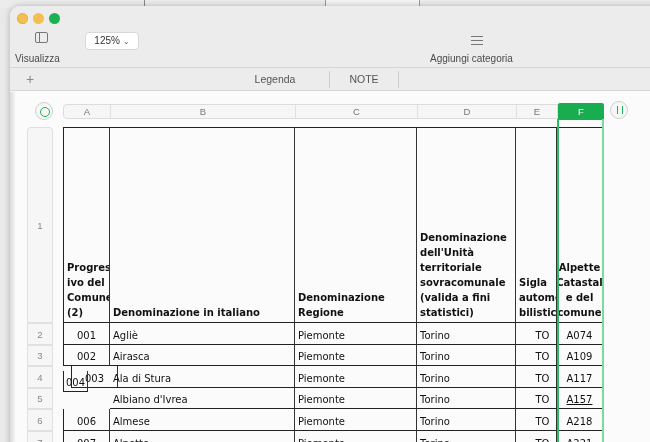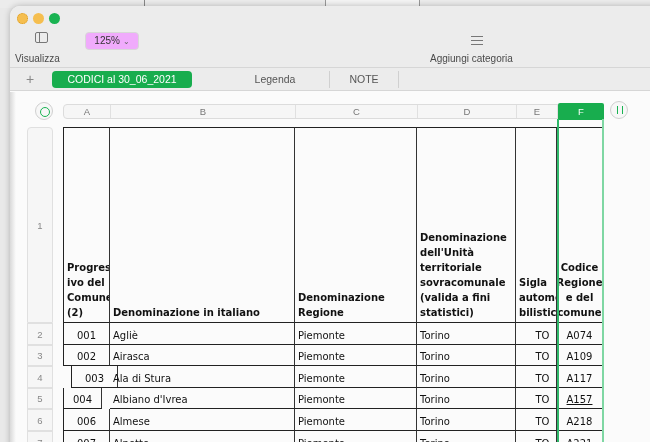--- a/index.html
+++ b/index.html
@@ -34,21 +34,21 @@
   .t-max { background: #19b352; }
 
   .tb-item { position: absolute; text-align: center; color: #4a4a4a; font-size: 10px; }
   .tb-visualizza { left: 5px; top: 28px; width: 50px; }
   .tb-visualizza .ico { position: absolute; left: 20px; top: -2px; width: 13px; height: 11px; border: 1px solid #777; border-radius: 2px; }
   .tb-visualizza .ico::after { content: ""; position: absolute; left: 3px; top: 0; width: 1px; height: 9px; background: #777; }
   .tb-visualizza .lbl { position: absolute; left: 0; top: 19px; width: 60px; text-align: left; }
 
   .zoom-box {
     position: absolute; left: 75px; top: 26px; width: 54px; height: 18px;
-    border: 1px solid #d8d8d8; border-radius: 4px; background: #f0abfc;
+    border: 1px solid #d8d8d8; border-radius: 4px; background: #ffffff;
     font-size: 10px; color: #333; line-height: 16px; text-align: center;
   }
   .zoom-box .chev { font-size: 8px; color: #666; margin-left: 3px; }
   .tb-ridim { left: 70px; top: 47px; width: 80px; text-align: left; margin-top: 28px; }
 
   .tb-aggiungi { left: 420px; top: 47px; width: 100px; text-align: left; }
   .list-ico { position: absolute; left: 461px; top: 30px; width: 12px; height: 9px; }
   .list-ico i { position: absolute; left: 0; height: 1px; width: 12px; background: #777; }
   .list-ico i:nth-child(1) { top: 0; }
   .list-ico i:nth-child(2) { top: 4px; }
@@ -150,21 +150,20 @@
     <div class="list-ico">
         <i></i>
         <i></i>
         <i></i>
       </div>
     <div class="tb-item tb-aggiungi">Aggiungi categoria</div>
   </div>
 
   <div class="tabbar">
     <div class="tab-add">+</div>
-    <div class="tab active">CODICI al 30_06_2021</div>
     <div class="tab legenda">Legenda</div>
     <div class="tab note">NOTE</div>
   </div>
 
   <div class="sheet">
     <div class="scroll-shadow"></div>
     <div class="select-all"></div>
 
     <div class="col-headers">
       <div class="col-h" style="left:0;width:47px;">A</div>
@@ -186,21 +185,21 @@
       <div class="row-h" style="top:304px;height:22px;">7</div>
     </div>
 
     <div class="grid">
 
       <div class="cell hdr first-col top-row" style="left:0;top:0;width:47px;height:196px;">Progress ivo del Comune (2)</div>
       <div class="cell hdr top-row" style="left:47px;top:0;width:185px;height:196px;">Denominazione in italiano</div>
       <div class="cell hdr top-row" style="left:232px;top:0;width:122px;height:196px;">Denominazione Regione</div>
       <div class="cell hdr top-row" style="left:354px;top:0;width:99px;height:196px;">Denominazione dell'Unità territoriale sovracomunale (valida a fini statistici)</div>
       <div class="cell hdr top-row" style="left:453px;top:0;width:41px;height:196px;">Sigla automo bilistica</div>
-      <div class="cell hdr top-row center" style="left:494px;top:0;width:46px;height:196px;">Codice Regione e del comune</div>
+      <div class="cell hdr top-row center" style="left:494px;top:0;width:46px;height:196px;">Alpette Catastal e del comune</div>
 
       <div class="cell first-col center" style="left:0;top:196px;width:47px;height:22px;">001</div>
       <div class="cell" style="left:47px;top:196px;width:185px;height:22px;">Agliè</div>
       <div class="cell" style="left:232px;top:196px;width:122px;height:22px;">Piemonte</div>
       <div class="cell" style="left:354px;top:196px;width:99px;height:22px;">Torino</div>
       <div class="cell center" style="left:453px;top:196px;width:41px;height:22px;padding-left:16px;">TO</div>
       <div class="cell center" style="left:494px;top:196px;width:46px;height:22px;">A074</div>
 
       <div class="cell first-col center" style="left:0;top:218px;width:47px;height:21px;">002</div>
       <div class="cell" style="left:47px;top:218px;width:185px;height:21px;">Airasca</div>
@@ -209,21 +208,21 @@
       <div class="cell center" style="left:453px;top:218px;width:41px;height:21px;padding-left:16px;">TO</div>
       <div class="cell center" style="left:494px;top:218px;width:46px;height:21px;">A109</div>
 
       <div class="cell first-col center" style="left:8px;top:239px;width:47px;height:22px;">003</div>
       <div class="cell" style="left:47px;top:239px;width:185px;height:22px;">Ala di Stura</div>
       <div class="cell" style="left:232px;top:239px;width:122px;height:22px;">Piemonte</div>
       <div class="cell" style="left:354px;top:239px;width:99px;height:22px;">Torino</div>
       <div class="cell center" style="left:453px;top:239px;width:41px;height:22px;padding-left:16px;">TO</div>
       <div class="cell center" style="left:494px;top:239px;width:46px;height:22px;">A117</div>
 
-      <div class="cell first-col center" style="left:0;top:261px;width:39px;height:21px;">004</div>
+      <div class="cell first-col center" style="left:0;top:244px;width:25px;height:21px;">004</div>
       <div class="cell" style="left:47px;top:261px;width:185px;height:21px;">Albiano d'Ivrea</div>
       <div class="cell" style="left:232px;top:261px;width:122px;height:21px;">Piemonte</div>
       <div class="cell" style="left:354px;top:261px;width:99px;height:21px;">Torino</div>
       <div class="cell center" style="left:453px;top:261px;width:41px;height:21px;padding-left:16px;">TO</div>
       <div class="cell center" style="left:494px;top:261px;width:46px;height:21px;text-decoration:underline;">A157</div>
 
       <div class="cell first-col center" style="left:0;top:282px;width:47px;height:22px;">006</div>
       <div class="cell" style="left:47px;top:282px;width:185px;height:22px;">Almese</div>
       <div class="cell" style="left:232px;top:282px;width:122px;height:22px;">Piemonte</div>
       <div class="cell" style="left:354px;top:282px;width:99px;height:22px;">Torino</div>

